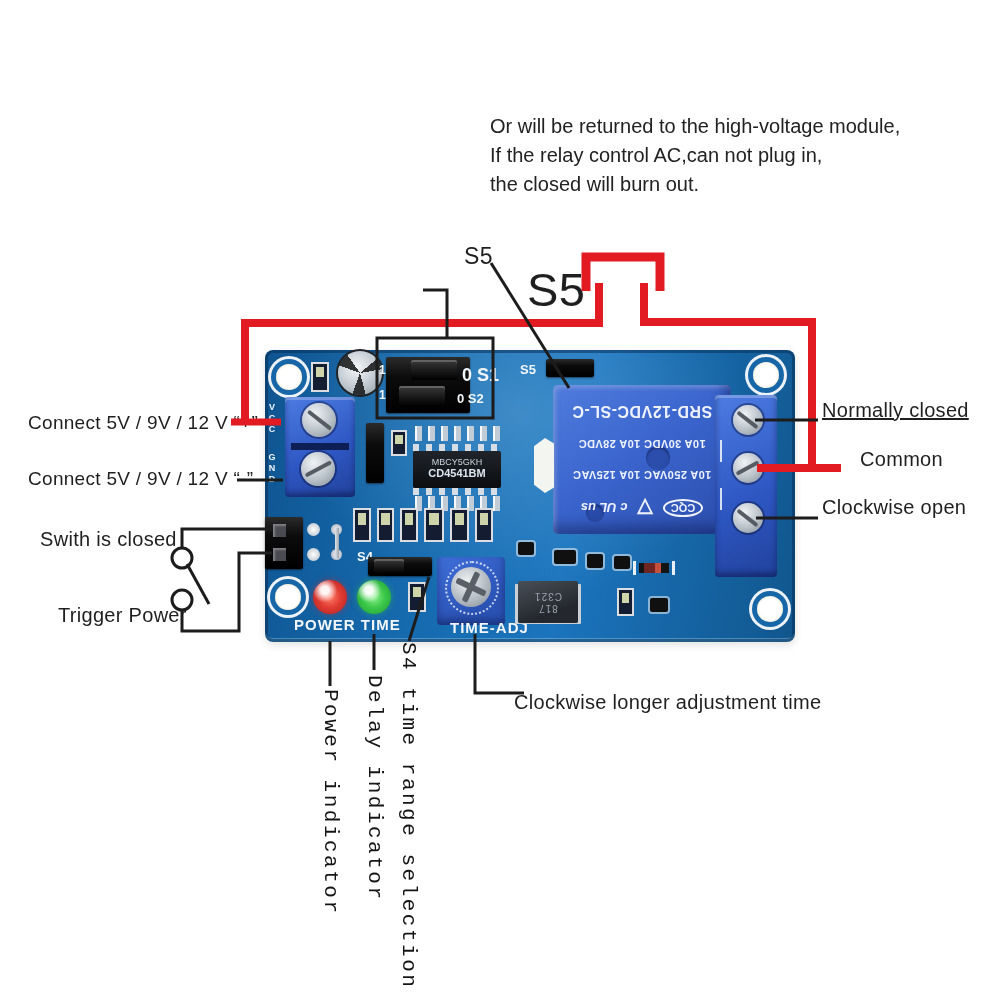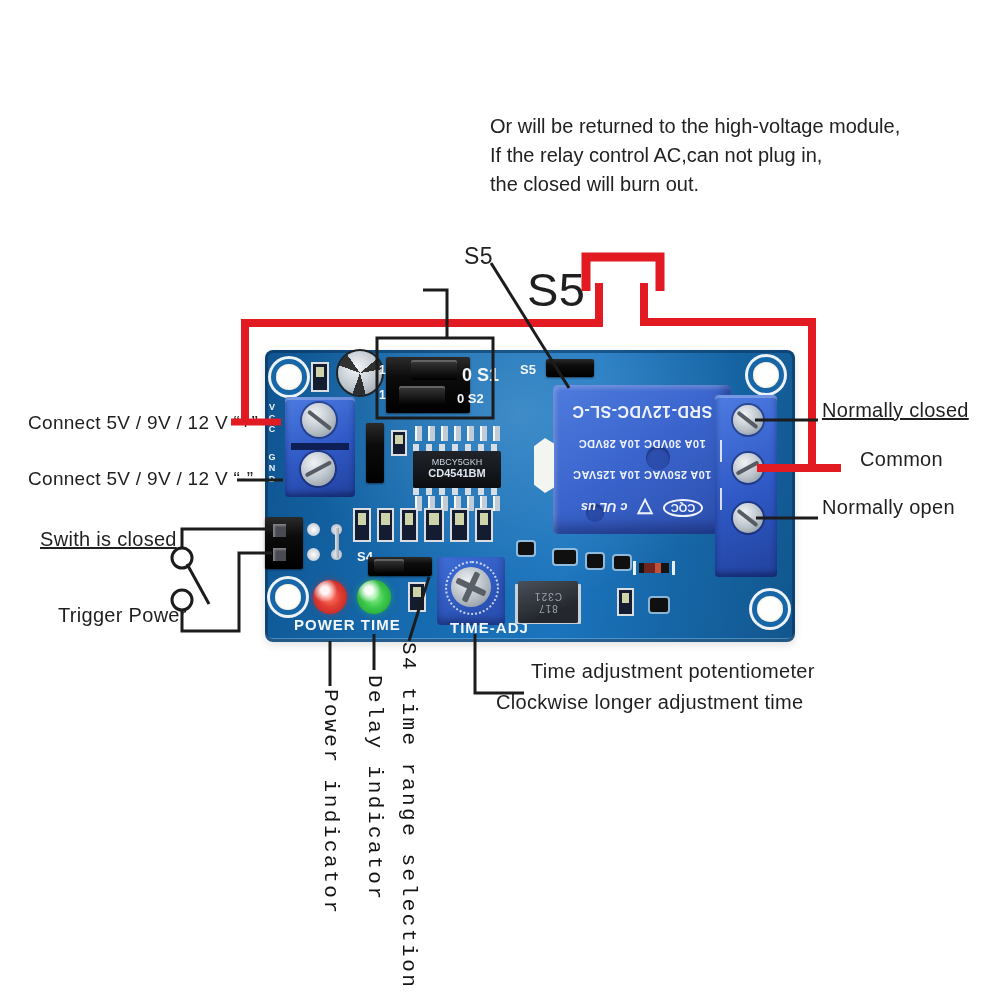--- a/index.html
+++ b/index.html
@@ -82,27 +82,26 @@
   <div id="warning">
     <div>Or will be returned to the high-voltage module,</div>
     <div>If the relay control AC,can not plug in,</div>
     <div>the closed will burn out.</div>
   </div>
 
   <span class="label" style="left:464px;top:243px;font-size:23px;">S5</span>
   <span class="label" style="left:527px;top:262px;font-size:47px;">S5</span>
   <span class="label" style="left:28px;top:412px;font-size:19px;">Connect  5V / 9V / 12 V  “+”</span>
   <span class="label" style="left:28px;top:468px;font-size:19px;">Connect  5V / 9V / 12 V  “-”</span>
-  <span class="label" style="left:40px;top:528px;text-decoration:underline;">Swith is closed</span>
+  <span class="label" style="left:40px;top:528px;">Swith is closed</span>
   <span class="label" style="left:58px;top:604px;">Trigger Power</span>
   <span class="label" style="left:822px;top:399px;text-decoration:underline;">Normally closed</span>
   <span class="label" style="left:860px;top:448px;">Common</span>
-  <span class="label" style="left:822px;top:496px;">Normally open</span>
-  <span class="label" style="left:531px;top:660px;">Time adjustment potentiometer</span>
-  <span class="label" style="left:496px;top:691px;">Clockwise longer adjustment time</span>
+  <span class="label" style="left:822px;top:496px;">Clockwise open</span>
+  <span class="label" style="left:514px;top:691px;">Clockwise longer adjustment time</span>
 
   <span class="vtext" style="left:318px;top:689px;">Power indicator</span>
   <span class="vtext" style="left:362px;top:675px;">Delay indicator</span>
   <span class="vtext" style="left:396px;top:642px;">S4 time range selection</span>
 
   <div id="board">
     <div class="hole" style="left:11px;top:14px;"></div>
     <div class="hole" style="left:488px;top:12px;"></div>
     <div class="hole" style="left:10px;top:234px;"></div>
     <div class="hole" style="left:492px;top:246px;"></div>

